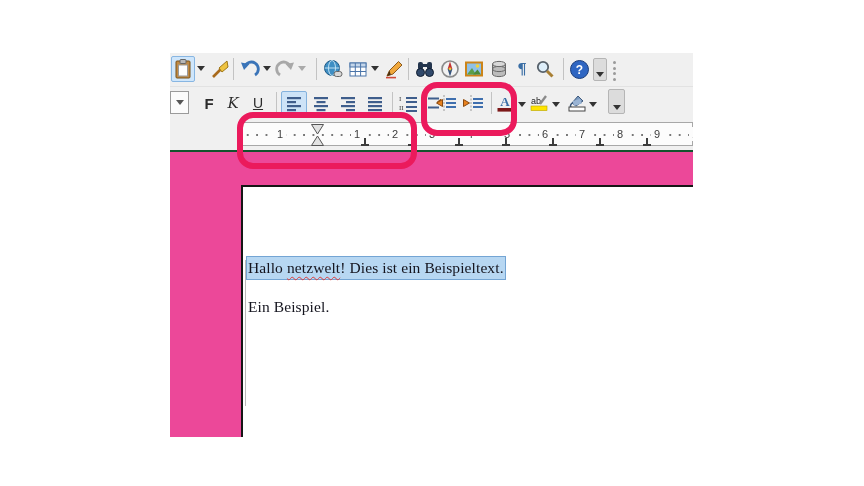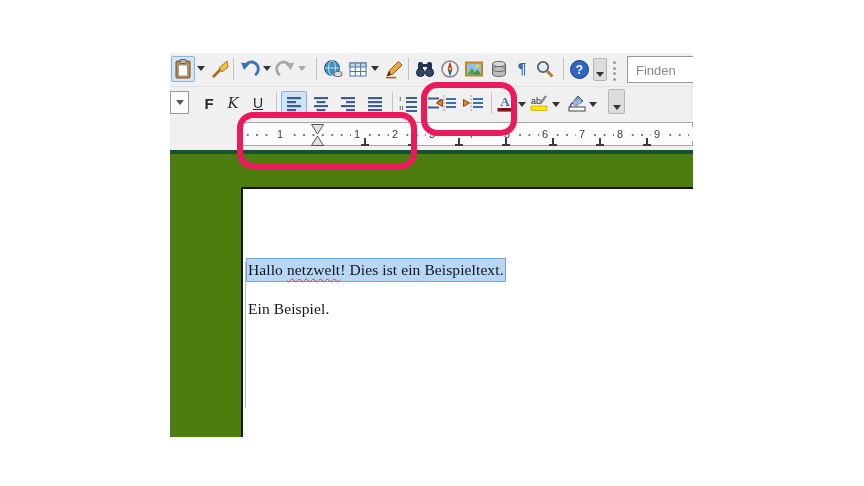--- a/index.html
+++ b/index.html
@@ -31,21 +31,21 @@
 
   
   .rulerstrip{position:absolute;left:0;top:65px;width:523px;height:32px;background:#f0f0f0;}
   .rface{position:absolute;left:68px;top:4px;width:455px;height:24px;background:#fcfcfc;border:1px solid #a8a8a8;box-sizing:border-box;
          background-image:radial-gradient(circle,#777 0.9px,transparent 1.2px);background-size:9.4px 22px;background-position:4px 1px;}
   .rnum{position:absolute;top:4px;font-size:11px;color:#3c3c3c;background:#fcfcfc;padding:0 3px;line-height:14px;}
   .tabmark{position:absolute;top:15px;width:8px;height:6px;border-bottom:2px solid #3c3c3c;background:linear-gradient(#3c3c3c,#3c3c3c) center/2px 100% no-repeat;}
   .indentmarker{position:absolute;left:72px;top:1px;}
 
   
-  .workspace{position:absolute;left:0;top:97px;width:523px;height:287px;background:#4d7c0f;border-top:4px solid #14532d;text-align:right;}
+  .workspace{position:absolute;left:0;top:97px;width:523px;height:287px;background:#ec4899;border-top:2px solid #14532d;text-align:right;}
   .page{position:absolute;left:71px;top:33px;width:452px;height:254px;background:#ffffff;border-left:2px solid #161616;border-top:2px solid #161616;box-sizing:border-box;}
   .tboundary{position:absolute;left:75px;top:108px;width:1px;height:146px;background:#b9b9b9;}
   .docline{position:absolute;font-family:"Liberation Serif","DejaVu Serif",serif;font-size:15.5px;color:#14141e;white-space:nowrap;letter-spacing:0.1px;}
   .selwrap{background:#b7d7f2;box-shadow:0 0 0 1px #74a5d4;padding:2px 1px 3px 1px;}
   .squiggle{text-decoration:underline;text-decoration-style:wavy;text-decoration-color:#e03a3a;text-decoration-thickness:1px;text-underline-offset:3px;}
 
   
   .pinkrect{position:absolute;border:6px solid #eb1a5c;border-radius:16px;background:transparent;z-index:50;}
 
   svg{display:block;}
@@ -184,23 +184,20 @@
         <div class="ar"></div>
       </div>
 
       <div class="grip" style="left:443px;top:8px;height:20px;">
         <i></i>
           <i></i>
           <i></i>
           <i></i>
       </div>
 
-      <div class="findbox">
-        <input type="text" placeholder="Finden" style="">
-      </div>
     </div>
 
     <div class="row2">
 
       <div style="position:absolute;left:0;top:4px;width:19px;height:23px;background:#fbfbfb;border:1px solid #9a9a9a;box-sizing:border-box;display:flex;align-items:center;justify-content:center;">
         <span style="width:0;height:0;border-left:4px solid transparent;border-right:4px solid transparent;border-top:5px solid #555;"></span>
       </div>
 
       <div class="tbtn" style="left:28px;width:22px;">
         <span class="glyphF">F</span>

